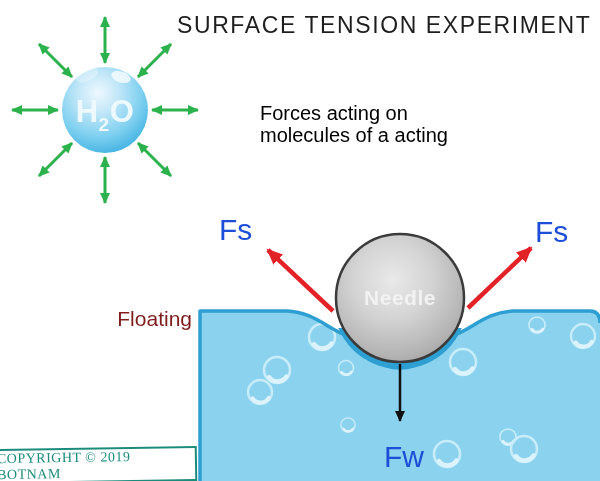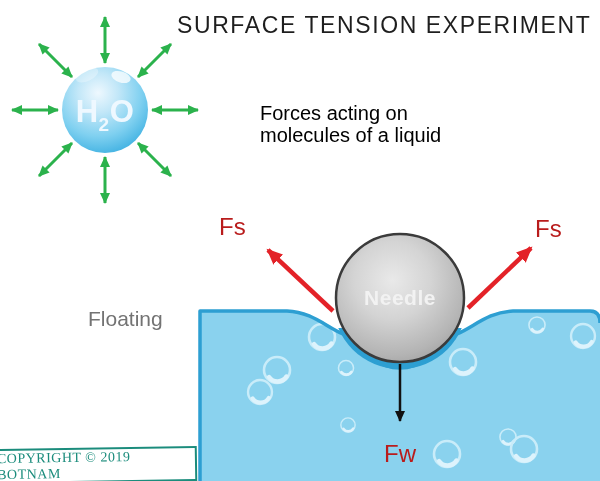--- a/index.html
+++ b/index.html
@@ -34,47 +34,47 @@
   .needle-rim{fill:#2d9fd2;}
   .needle-circle{stroke:#3b3b3b;stroke-width:2.5;}
   .needle-text{
     font-family:"Liberation Sans",sans-serif;font-weight:bold;font-size:21px;
     fill:#f2f2f2;text-anchor:middle;letter-spacing:0.5px;
   }
   .red-arrow{stroke:#e32228;stroke-width:4.5;}
   .fw-arrow{stroke:#111;stroke-width:2.5;}
   
   .force-label{
-    position:absolute;font-size:24px;font-weight:400;color:#b91c1c;
+    position:absolute;font-size:30px;font-weight:400;color:#1d4ed8;
   }
   .fs-left{left:219px;top:213px;}
   .fs-right{left:535px;top:215px;}
   .fw-label{left:384px;top:440px;}
   .floating-label{
-    position:absolute;left:88px;top:307px;width:104px;
-    font-size:21px;line-height:23px;color:#737373;
+    position:absolute;left:88px;top:307px;width:104px;text-align:right;
+    font-size:21px;line-height:23px;color:#7f1d1d;
   }
   
   .copyright{
     position:absolute;left:-5px;top:446px;width:198px;height:31px;
     border:2px solid #1b8c7c;transform:rotate(-0.9deg);transform-origin:100% 50%;
     display:flex;align-items:center;justify-content:center;
     font-family:"Liberation Serif",serif;font-size:14px;letter-spacing:0.5px;
     color:#1b8c7c;
   }
 </style>
 </head>
 <body>
 
 <div class="canvas">
 
   <div class="title">SURFACE TENSION EXPERIMENT</div>
   <div class="subtitle">
     <div>Forces acting on</div>
-    <div>molecules of a liquid</div>
+    <div>molecules of a acting</div>
   </div>
 
   <svg class="molecule-svg" width="212" height="212" viewBox="0 0 212 212">
     <defs>
       <radialGradient id="gsphere" cx="42%" cy="30%" r="78%">
         <stop offset="0%" stop-color="#eef8fe"></stop>
         <stop offset="30%" stop-color="#c2e7f8"></stop>
         <stop offset="65%" stop-color="#7fd0f0"></stop>
         <stop offset="90%" stop-color="#4ab6e4"></stop>
         <stop offset="100%" stop-color="#3dade0"></stop>

